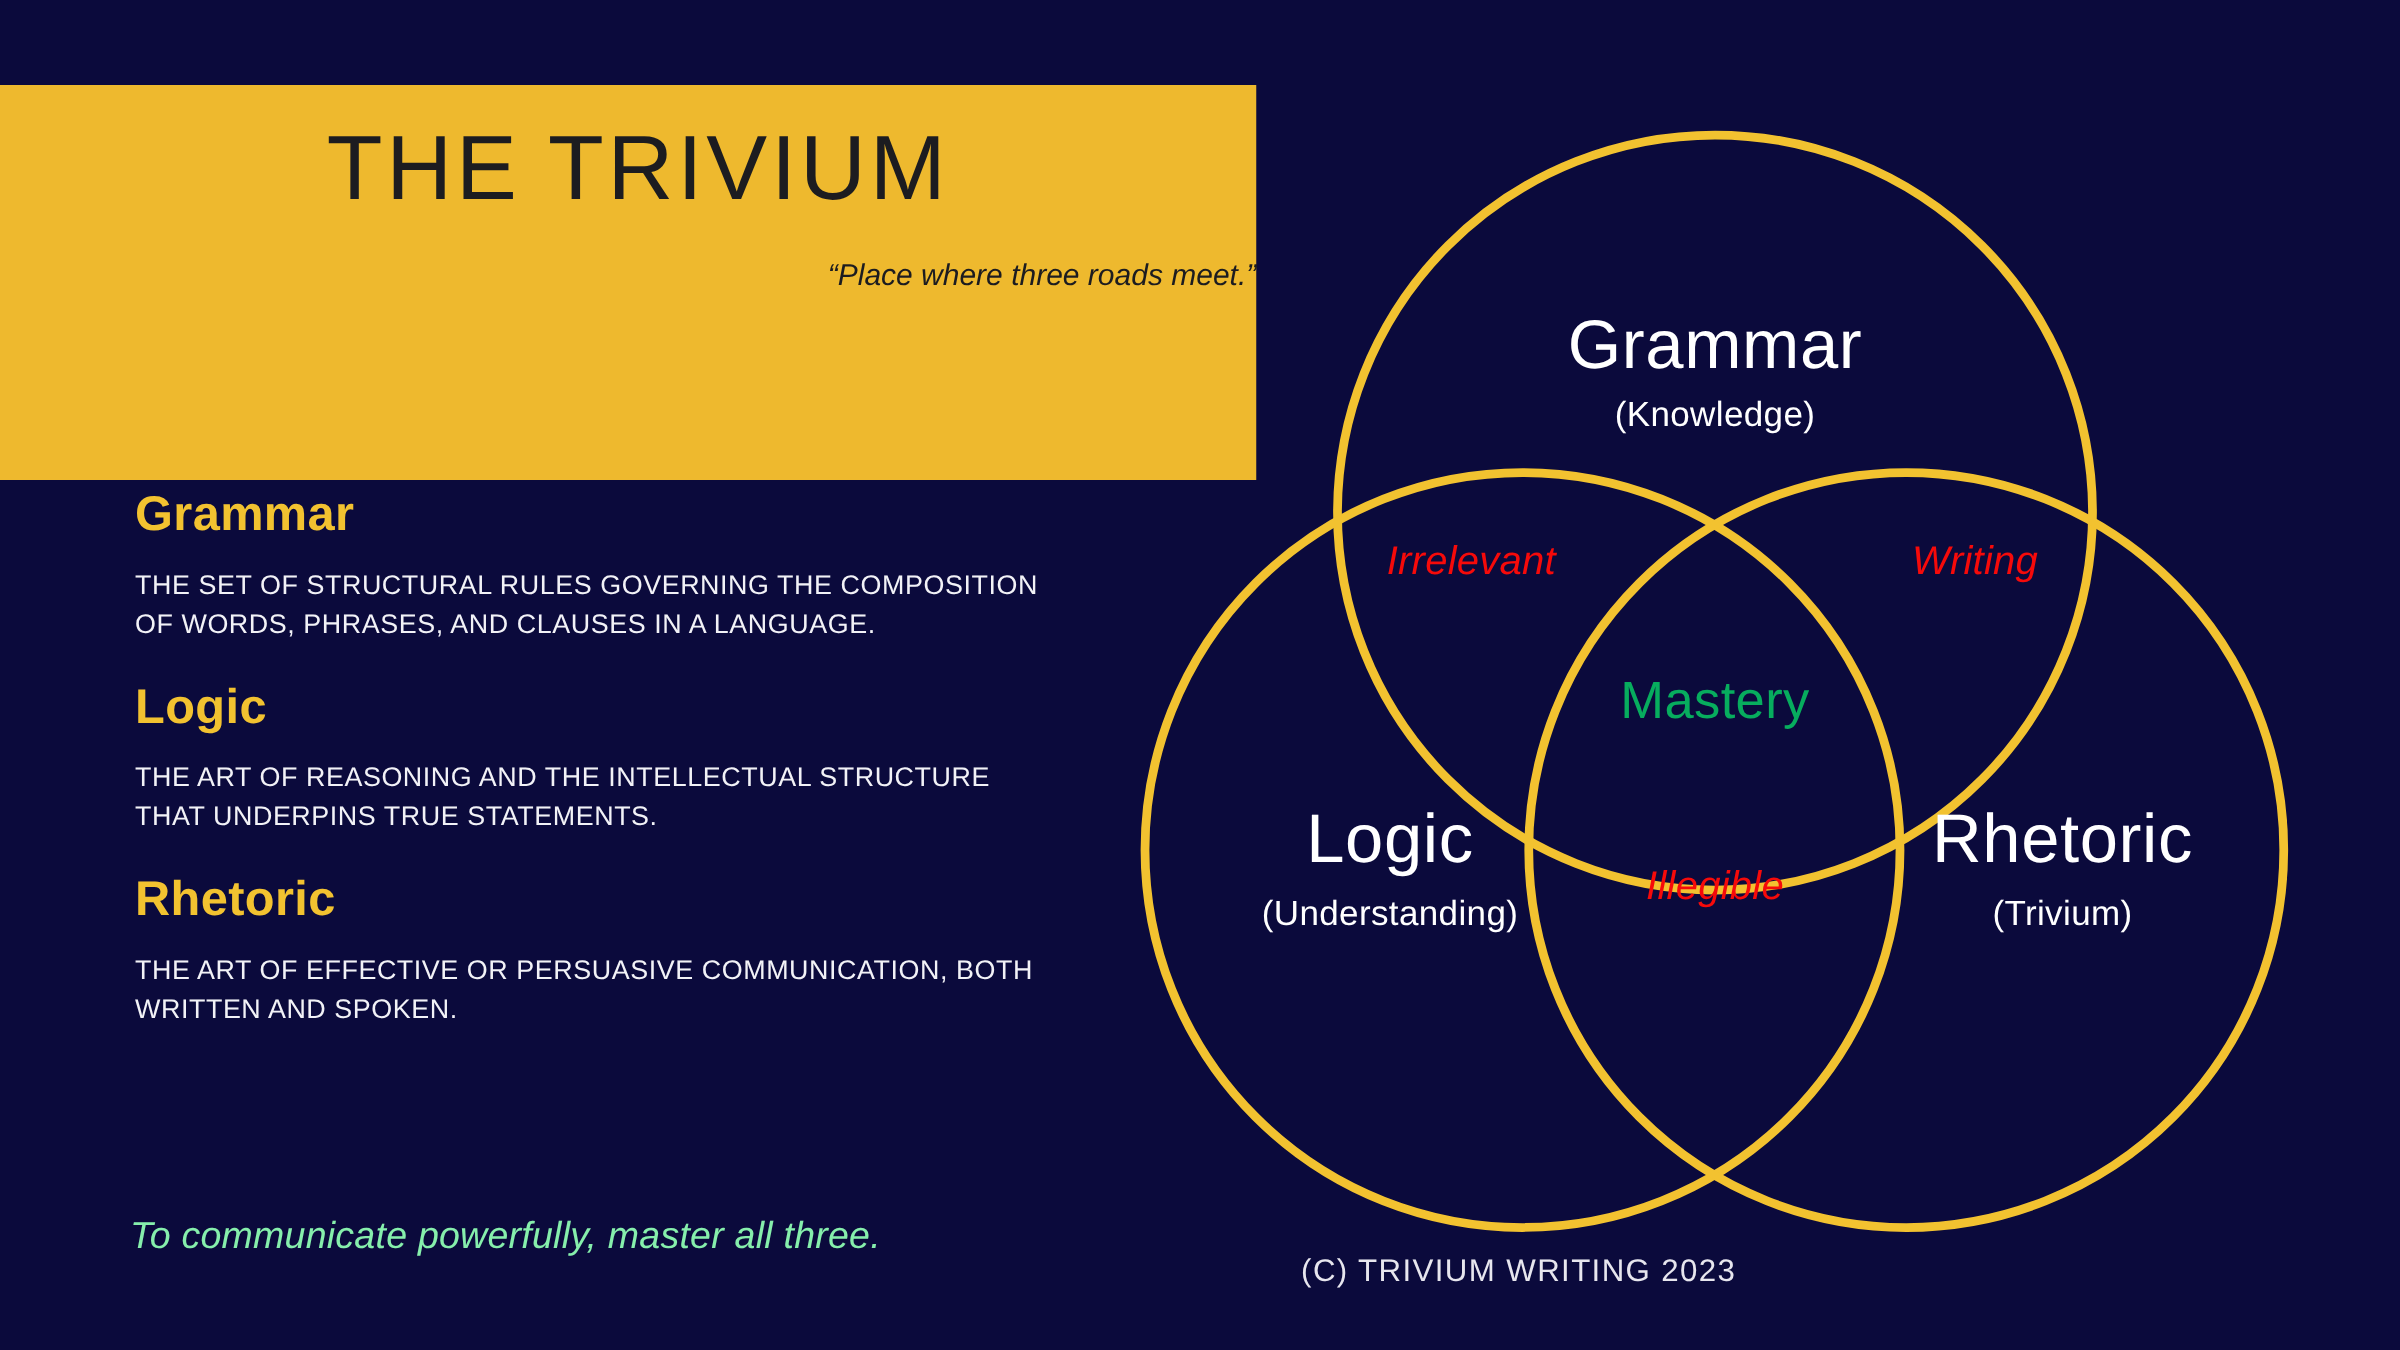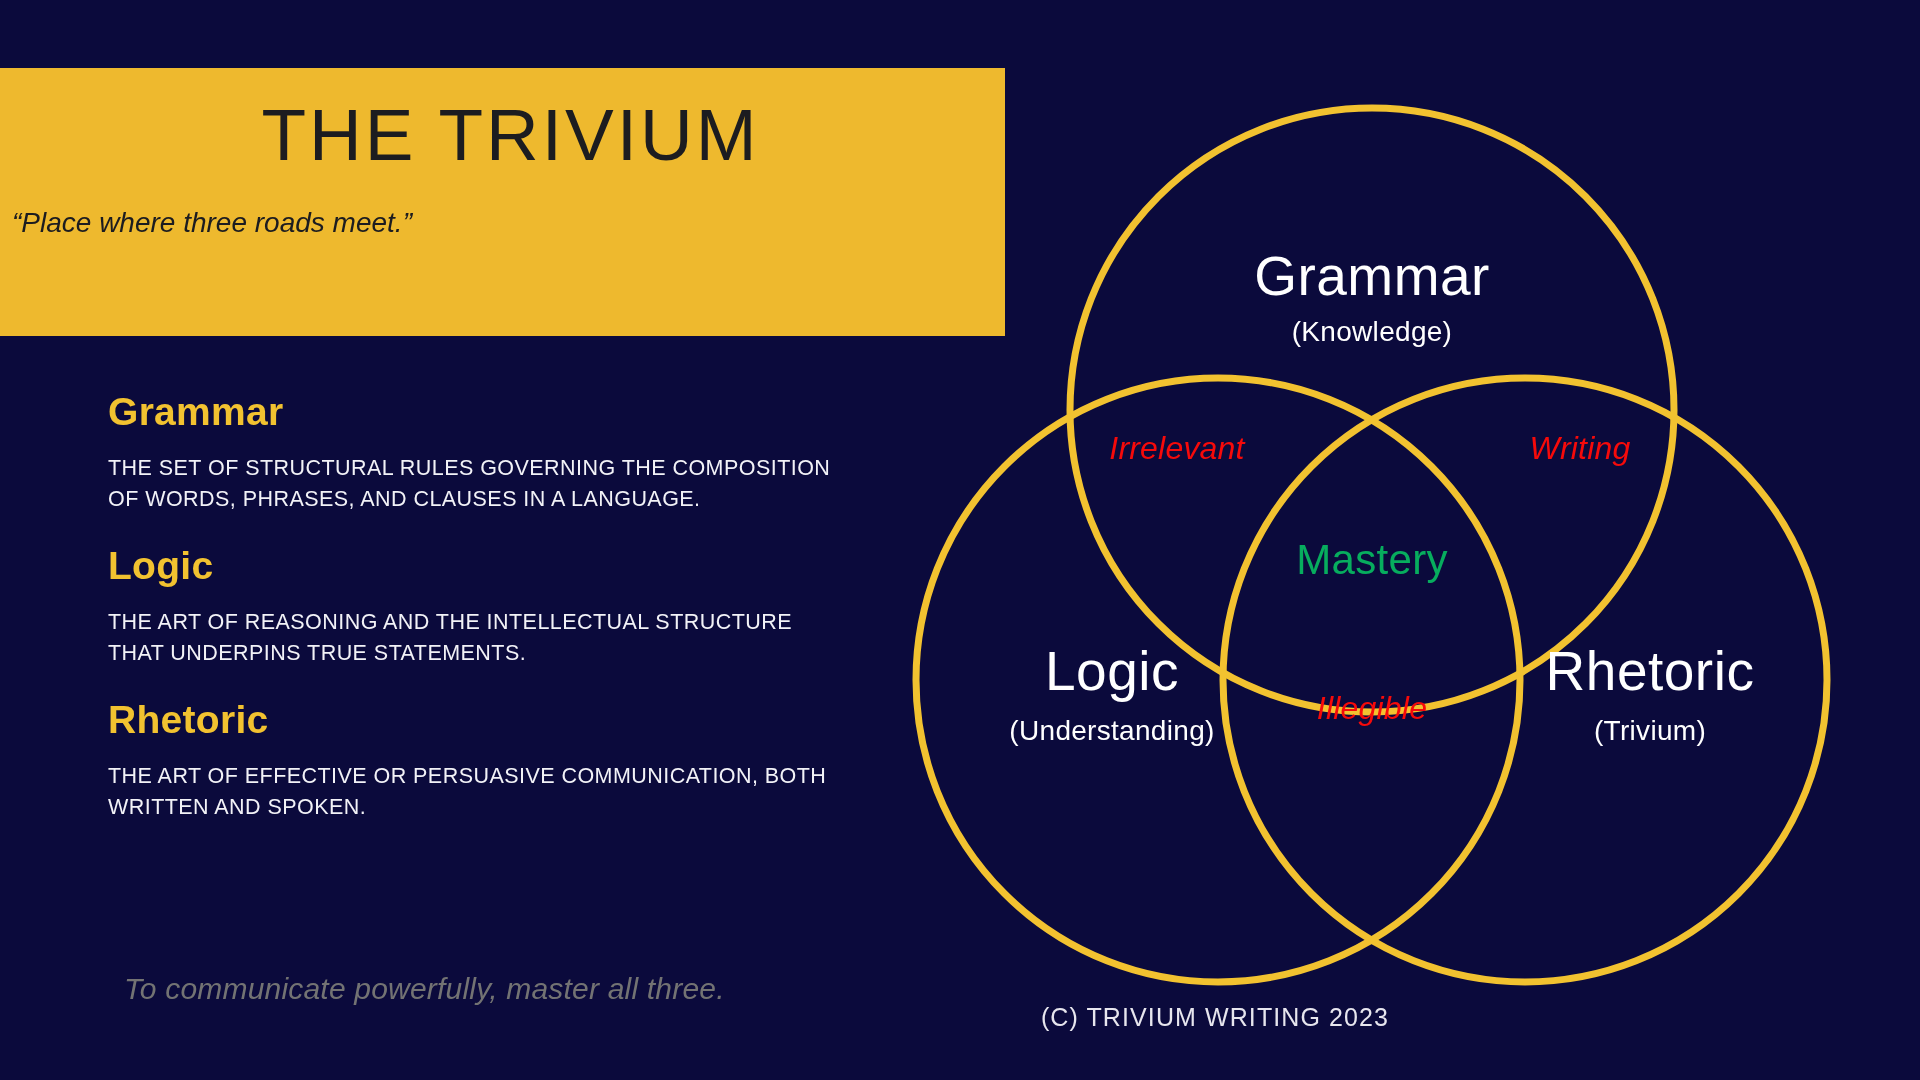--- a/index.html
+++ b/index.html
@@ -21,39 +21,39 @@
     height: 1080px;
     background: #0b0a3c;
   }
 
   
   .title-banner {
     position: absolute;
     left: 0;
     top: 68px;
     width: 1005px;
-    height: 268px;
+    height: 316px;
     background: #eeb92e;
     box-sizing: border-box;
     padding-top: 28px;
   }
   .title-banner .main-title {
     text-align: center;
     color: #1c1c20;
     font-size: 73px;
     font-weight: 300;
     letter-spacing: 3px;
     line-height: 1.08;
     margin: 0;
     padding-left: 16px;
   }
   .title-banner .subtitle {
-    text-align: left;
+    text-align: right;
     color: #1c1c20;
-    font-size: 28px;
+    font-size: 24px;
     font-style: italic;
     font-weight: 500;
     letter-spacing: 0px;
     margin: 0;
     margin-top: 32px;
     padding-left: 12px;
   }
 
   .defs {
     position: absolute;
@@ -78,23 +78,23 @@
     font-weight: 400;
     letter-spacing: 0.45px;
     line-height: 1.42;
     margin: 0;
     text-transform: uppercase;
     max-width: 740px;
   }
 
   .closing-line {
     position: absolute;
-    left: 124px;
+    left: 104px;
     top: 972px;
-    color: #737373;
+    color: #86efac;
     font-size: 30px;
     font-style: italic;
     font-weight: 400;
     letter-spacing: 0.2px;
     white-space: nowrap;
   }
 
   
   .venn-wrap {
     position: absolute;

